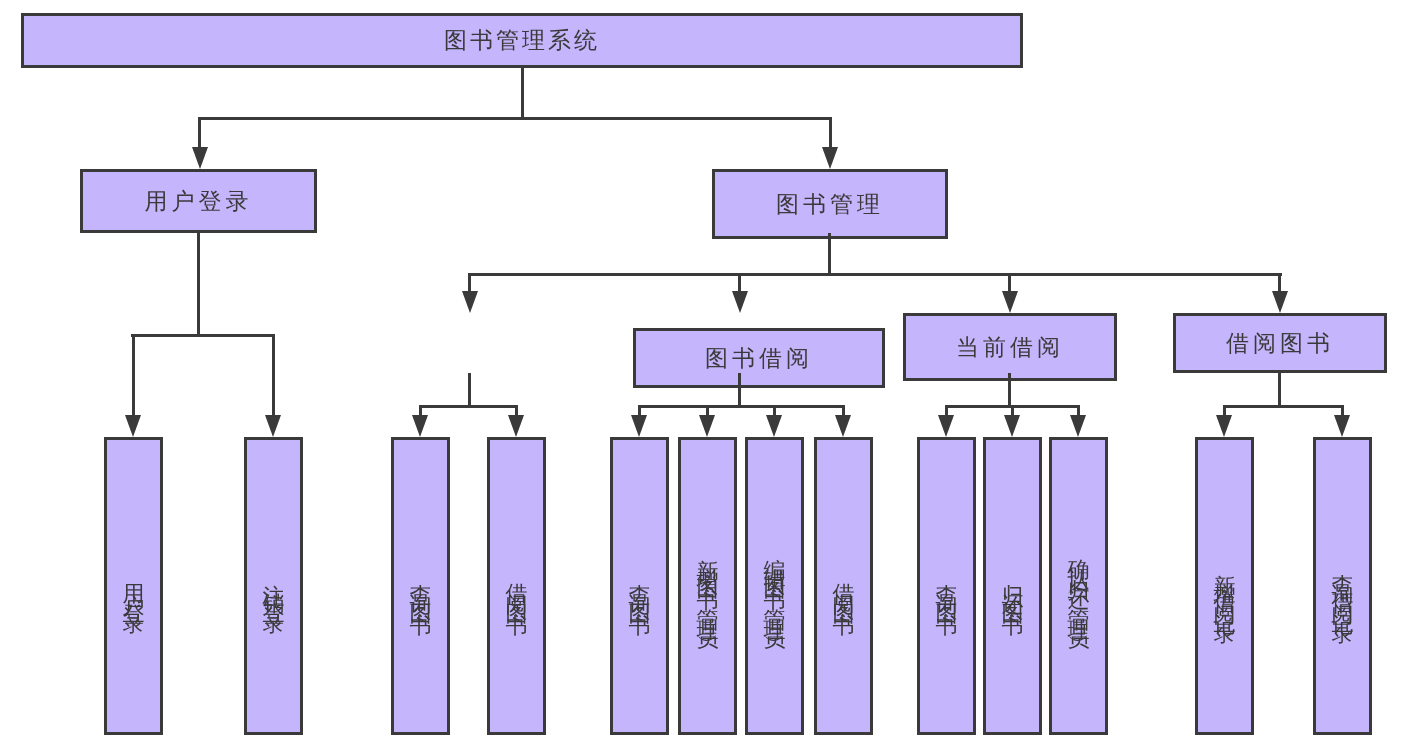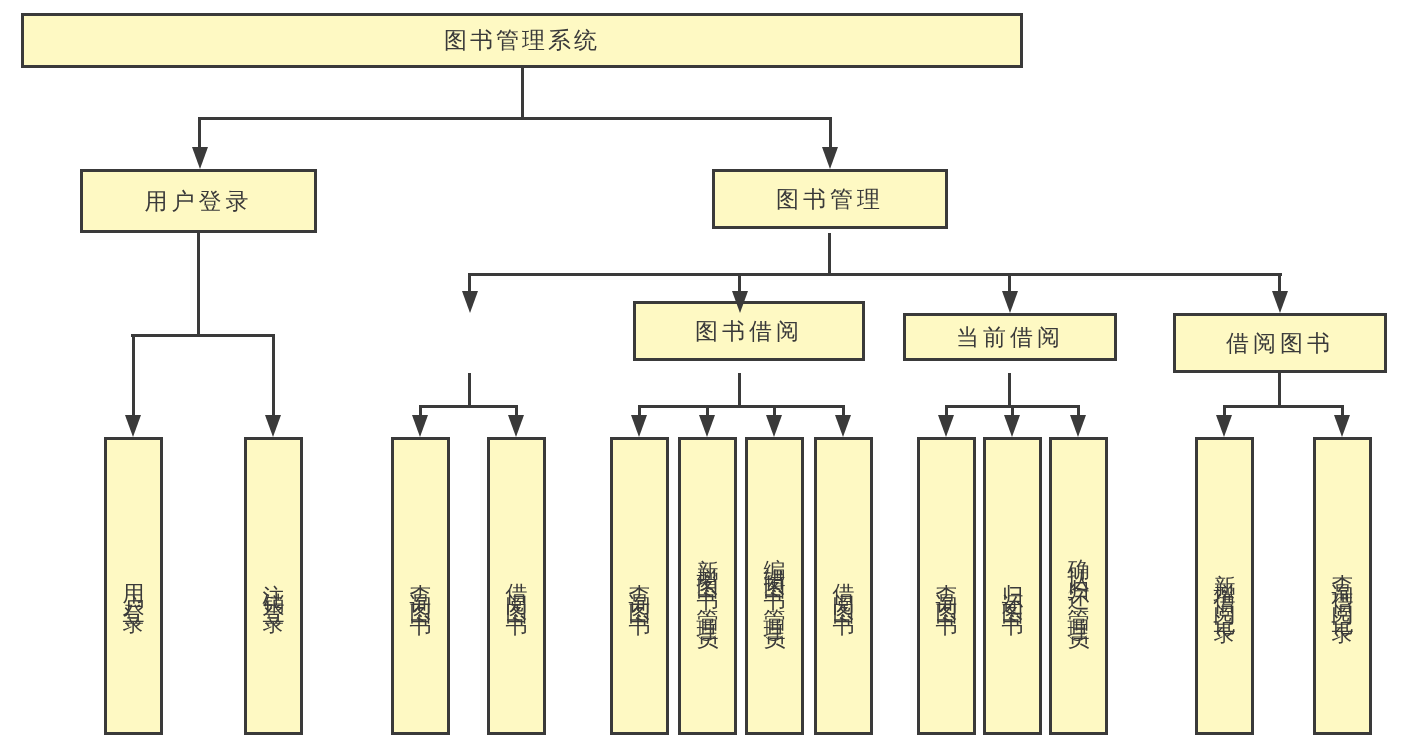--- a/index.html
+++ b/index.html
@@ -9,21 +9,21 @@
     --watermark:#aeaeae;
   }
   html,body{margin:0;padding:0;background:var(--background);}
   #stage{
     position:relative;width:1405px;height:747px;overflow:hidden;
     background:var(--background);
     font-family:"DejaVu Sans","Liberation Sans",sans-serif;
   }
   .box{
     position:absolute;box-sizing:border-box;
-    border:3px solid var(--line);background:#fef9c3;
+    border:3px solid var(--line);background:#c4b5fd;
     display:flex;align-items:center;justify-content:center;
     color:var(--text);font-size:23px;letter-spacing:4px;
     white-space:nowrap;
   }
   .root{font-size:23px;letter-spacing:3px;}
   .v{
     writing-mode:vertical-rl;text-orientation:mixed;
     font-size:22px;letter-spacing:10px;line-height:1;
     white-space:normal;
   }
@@ -43,24 +43,24 @@
   }
 </style>
 </head>
 <body>
 
 <div id="stage">
 
   <div class="box root" style="left:21px;top:13px;width:1002px;height:55px">图书管理系统</div>
 
   <div class="box" style="left:80px;top:169px;width:237px;height:64px">用户登录</div>
-  <div class="box" style="left:712px;top:169px;width:236px;height:60px">图书管理</div>
+  <div class="box" style="left:712px;top:169px;width:236px;height:70px">图书管理</div>
 
-  <div class="box" style="left:633px;top:301px;width:232px;height:60px">图书借阅</div>
-  <div class="box" style="left:903px;top:313px;width:214px;height:48px">当前借阅</div>
+  <div class="box" style="left:633px;top:328px;width:252px;height:60px">图书借阅</div>
+  <div class="box" style="left:903px;top:313px;width:214px;height:68px">当前借阅</div>
   <div class="box" style="left:1173px;top:313px;width:214px;height:60px">借阅图书</div>
 
   <div class="box v" style="left:104px;top:437px;width:59px;height:298px">用户登录</div>
   <div class="box v" style="left:244px;top:437px;width:59px;height:298px">注销登录</div>
   <div class="box v" style="left:391px;top:437px;width:59px;height:298px">查询图书</div>
   <div class="box v" style="left:487px;top:437px;width:59px;height:298px">借阅图书</div>
   <div class="box v" style="left:610px;top:437px;width:59px;height:298px">查询图书</div>
   <div class="box v" style="left:678px;top:437px;width:59px;height:298px">新增图书（管理员）</div>
   <div class="box v" style="left:745px;top:437px;width:59px;height:298px">编辑图书（管理员）</div>
   <div class="box v" style="left:814px;top:437px;width:59px;height:298px">借阅图书</div>

